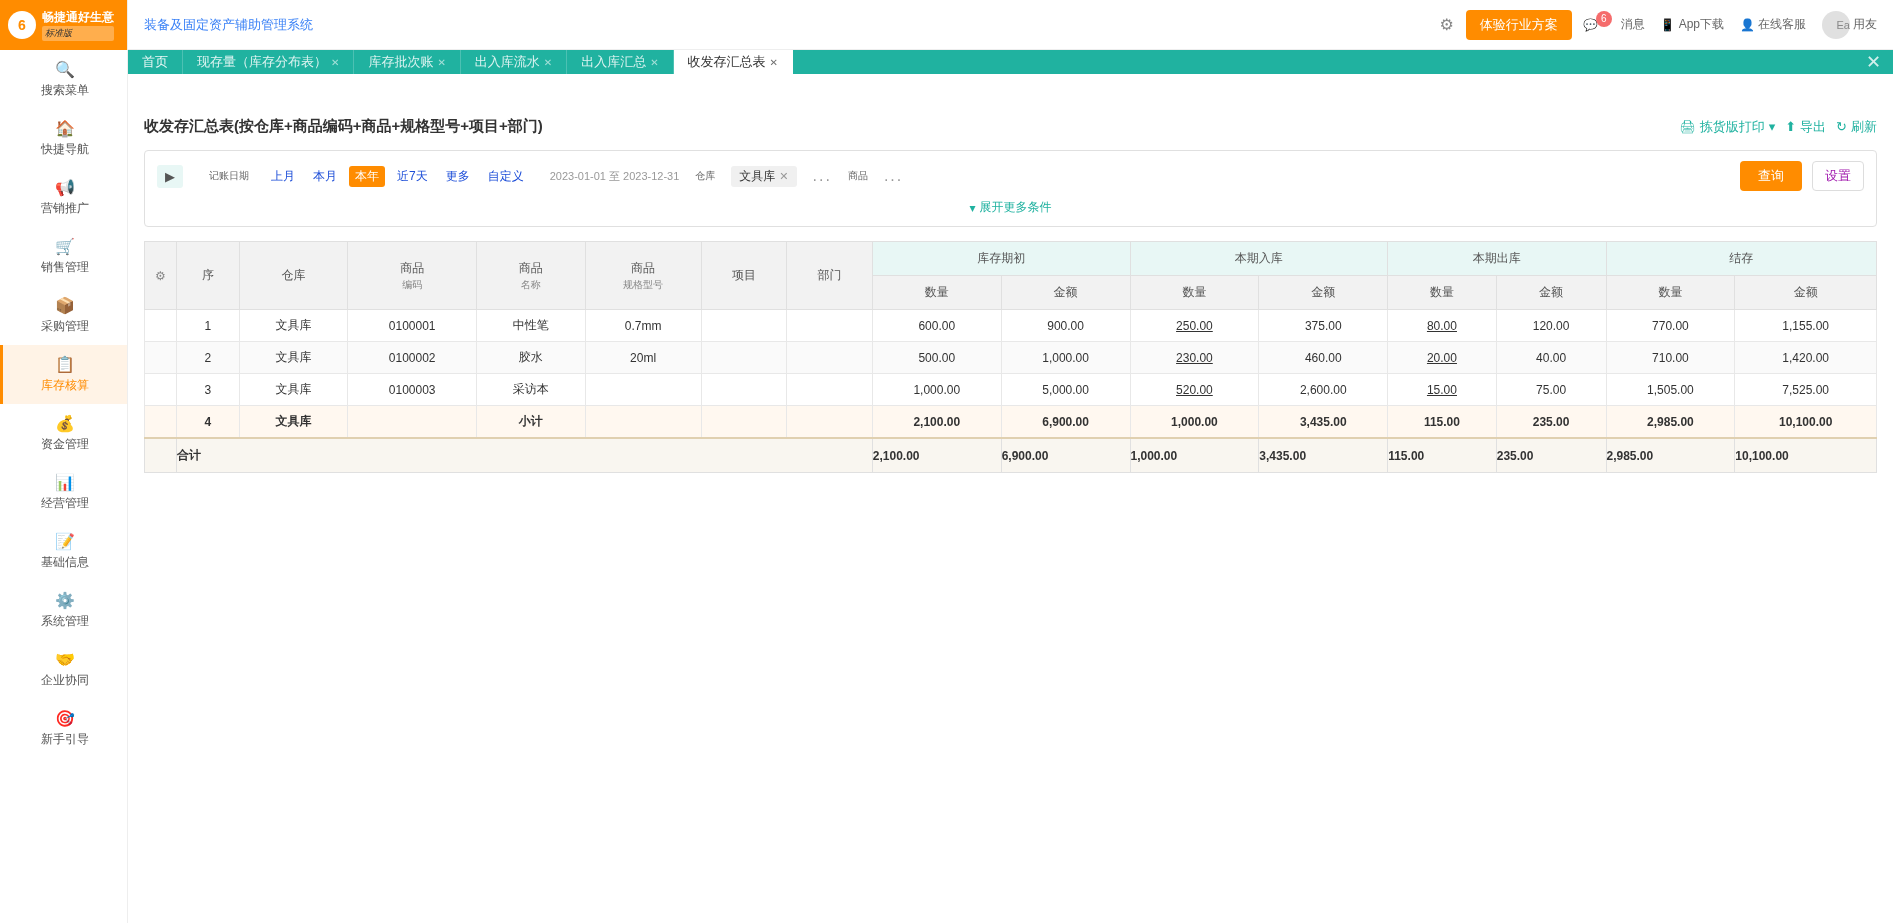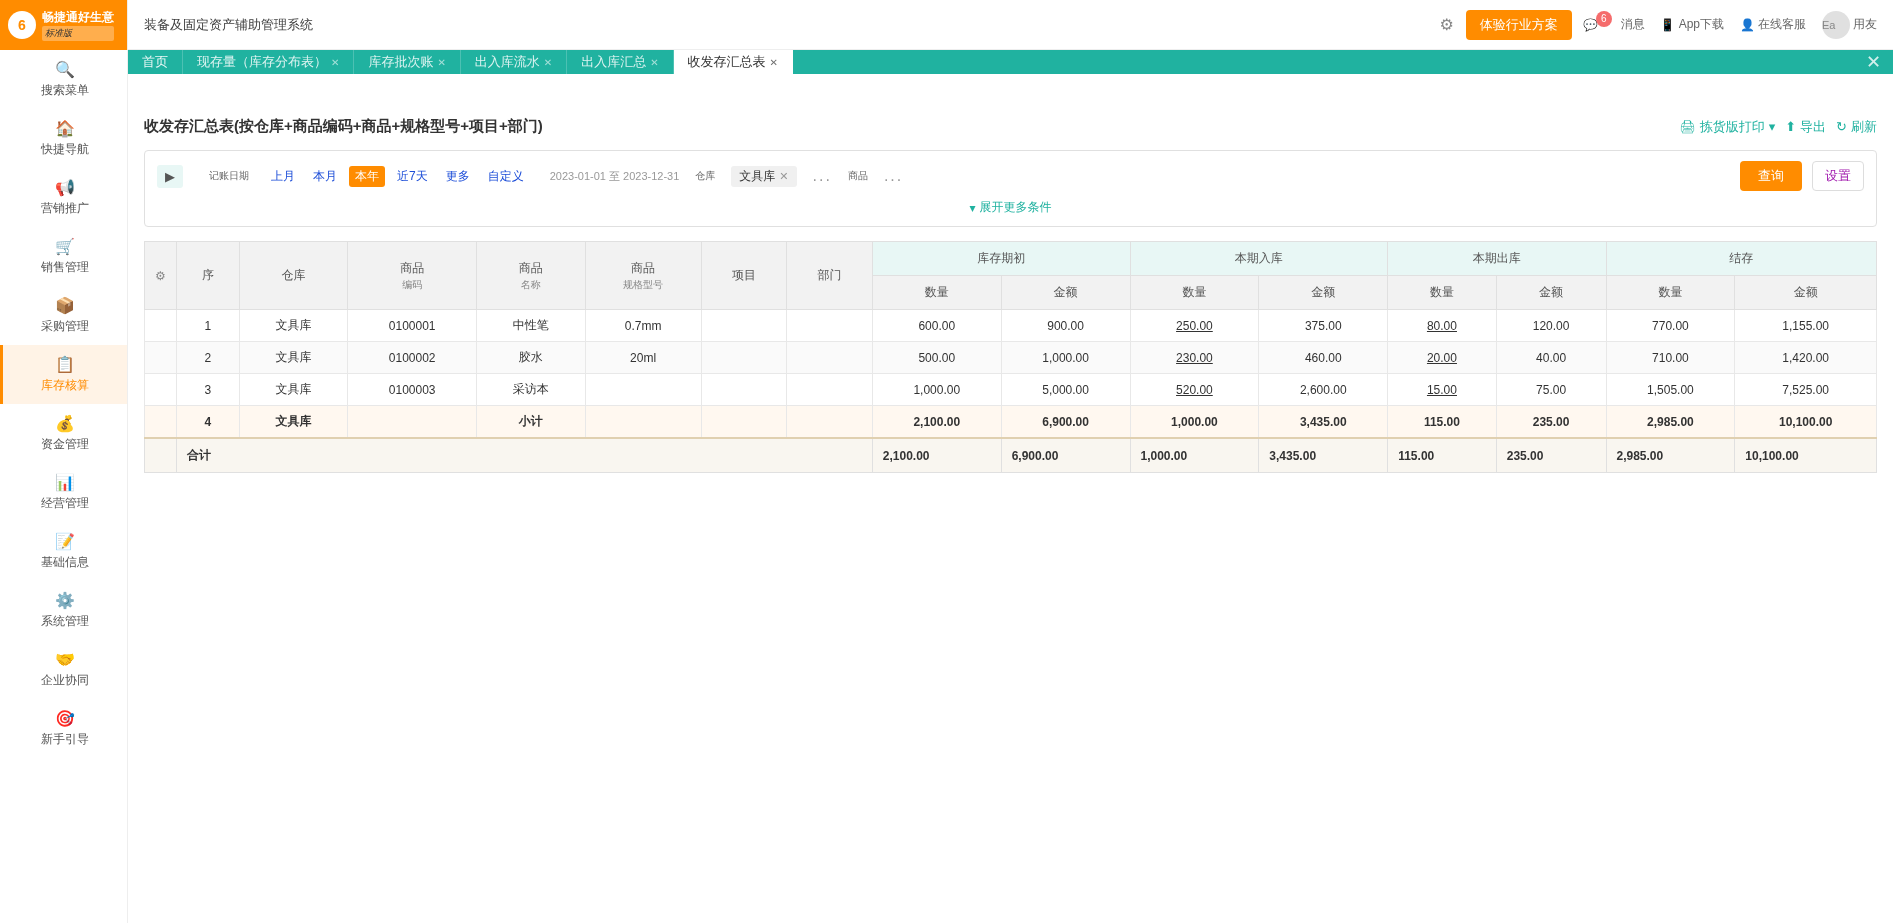--- a/index.html
+++ b/index.html
@@ -12,27 +12,27 @@
     .sidebar-logo-badge { font-size: 9px; background: rgba(255,255,255,0.3); border-radius: 2px; padding: 1px 3px; font-style: italic; }
     .sidebar-item { display: flex; flex-direction: column; align-items: center; padding: 10px 4px; cursor: pointer; color: #555; gap: 3px; font-size: 12px; border-left: 3px solid transparent; }
     .sidebar-item.active { background: #fff3e6; color: #ff8c00; border-left-color: #ff8c00; }
     .sidebar-item-icon { font-size: 16px; }
 
     
     .main { flex: 1; display: flex; flex-direction: column; overflow: hidden; }
 
     
     .topbar { height: 50px; background: #fff; display: flex; align-items: center; padding: 0 16px; border-bottom: 1px solid #eee; gap: 12px; }
-    .topbar-title { font-size: 13px; color: #404040; flex: 1; }
+    .topbar-title { font-size: 13px; color: #3b82f6; flex: 1; }
     .topbar-btn { background: #ff8c00; color: #fff; border: none; border-radius: 4px; padding: 6px 14px; cursor: pointer; font-size: 13px; }
     .topbar-actions { display: flex; align-items: center; gap: 16px; color: #666; font-size: 12px; }
     .topbar-action-item { display: flex; align-items: center; gap: 3px; cursor: pointer; }
     .badge { background: #f56c6c; color: #fff; border-radius: 50%; width: 16px; height: 16px; font-size: 10px; display: flex; align-items: center; justify-content: center; position: relative; top: -6px; left: -6px; }
     .gear-icon { font-size: 16px; color: #888; cursor: pointer; }
-    .avatar { width: 28px; height: 28px; background: #e0e0e0; border-radius: 50%; display: flex; align-items: center; justify-content: flex-start; font-size: 11px; color: #888; }
+    .avatar { width: 28px; height: 28px; background: #e0e0e0; border-radius: 50%; display: flex; align-items: center; justify-content: flex-end; font-size: 11px; color: #888; }
 
     
     .tabbar { height: 24px; background: #20b2a0; display: flex; align-items: center; padding: 0 0; flex-shrink: 0; }
     .tab { display: flex; align-items: center; gap: 4px; padding: 0 14px; height: 100%; color: rgba(255,255,255,0.85); font-size: 13px; cursor: pointer; border-right: 1px solid rgba(255,255,255,0.2); }
     .tab.active { background: #fff; color: #333; }
     .tab-close { font-size: 10px; color: inherit; opacity: 0.7; cursor: pointer; }
     .tab-home { color: rgba(255,255,255,0.9); }
 
     
     .content { flex: 1; overflow-y: auto; padding: 0; background: #f5f5f5; }
@@ -64,21 +64,21 @@
     table { width: 100%; border-collapse: collapse; font-size: 12px; }
     thead tr th { background: #f2f2f2; padding: 8px 10px; text-align: center; border: 1px solid #e0e0e0; font-weight: 500; color: #555; white-space: nowrap; }
     tbody tr td { padding: 7px 10px; text-align: center; border: 1px solid #e8e8e8; color: #333; white-space: nowrap; }
     tbody tr:nth-child(even) { background: #fafafa; }
     tbody tr.subtotal td { font-weight: bold; background: #fff8f0; }
     .underline { text-decoration: underline; color: #333; cursor: pointer; }
     .settings-col { width: 32px; color: #888; }
 
     
     .table-footer { background: #f9f6f0; border-top: 2px solid #e0d0b0; }
-    .table-footer td { font-weight: bold; padding: 8px 10px; border: 1px solid #e0e0e0; }
+    .table-footer td { font-weight: bold; padding: 8px 0; border: 1px solid #e0e0e0; }
   </style>
 </head>
 <body>
 
 <div class="sidebar">
   <div class="sidebar-logo">
     <div class="sidebar-logo-icon">6</div>
     <div>
       <div style="color:#fff;font-size:12px;font-weight:bold;">畅捷通好生意</div>
       <div class="sidebar-logo-badge">标准版</div>

